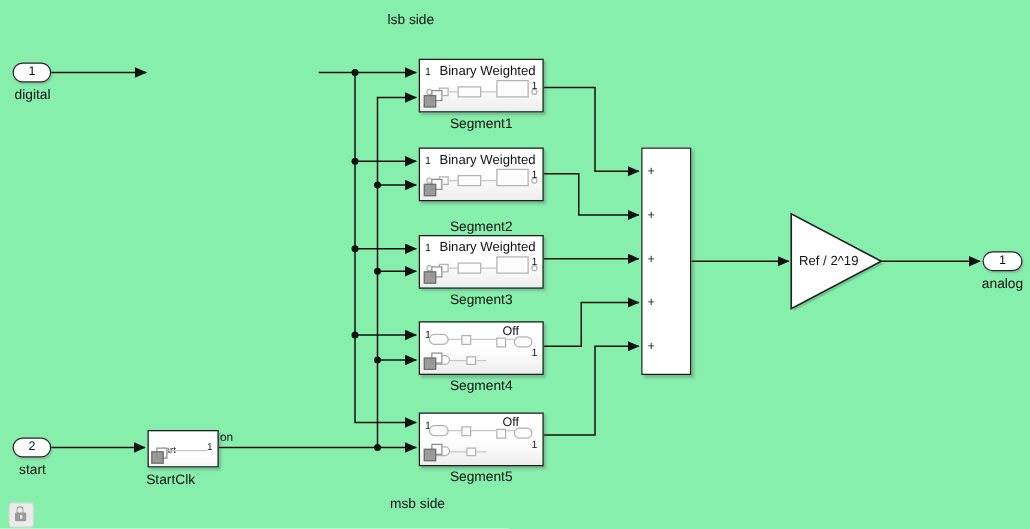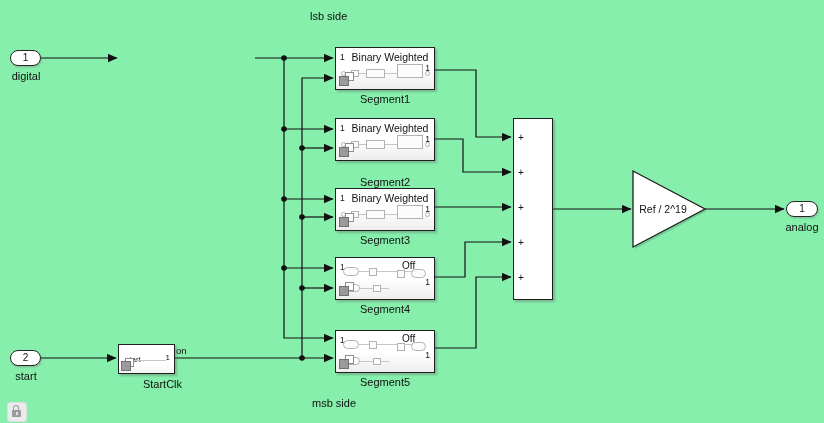--- a/index.html
+++ b/index.html
@@ -231,21 +231,21 @@
   <div class="blk white" id="startclk">
     <span class="on">on</span>
     <span class="st">start</span>
     <i class="ln"></i>
     <span class="o1">1</span>
     <div class="badge" style="left:2px;bottom:2px;width:13px;height:13px;">
         <i class="bk"></i>
         <i class="ft"></i>
       </div>
   </div>
-  <div class="lbl" style="left:134px;top:378px;width:57px;">StartClk</div>
+  <div class="lbl" style="left:108px;top:378px;width:57px;">StartClk</div>
 
   <div id="lock">
     <i class="sh"></i>
       <i class="bd"></i>
       <i class="kh"></i>
   </div>
 
 </div>
 
 </body></html>

